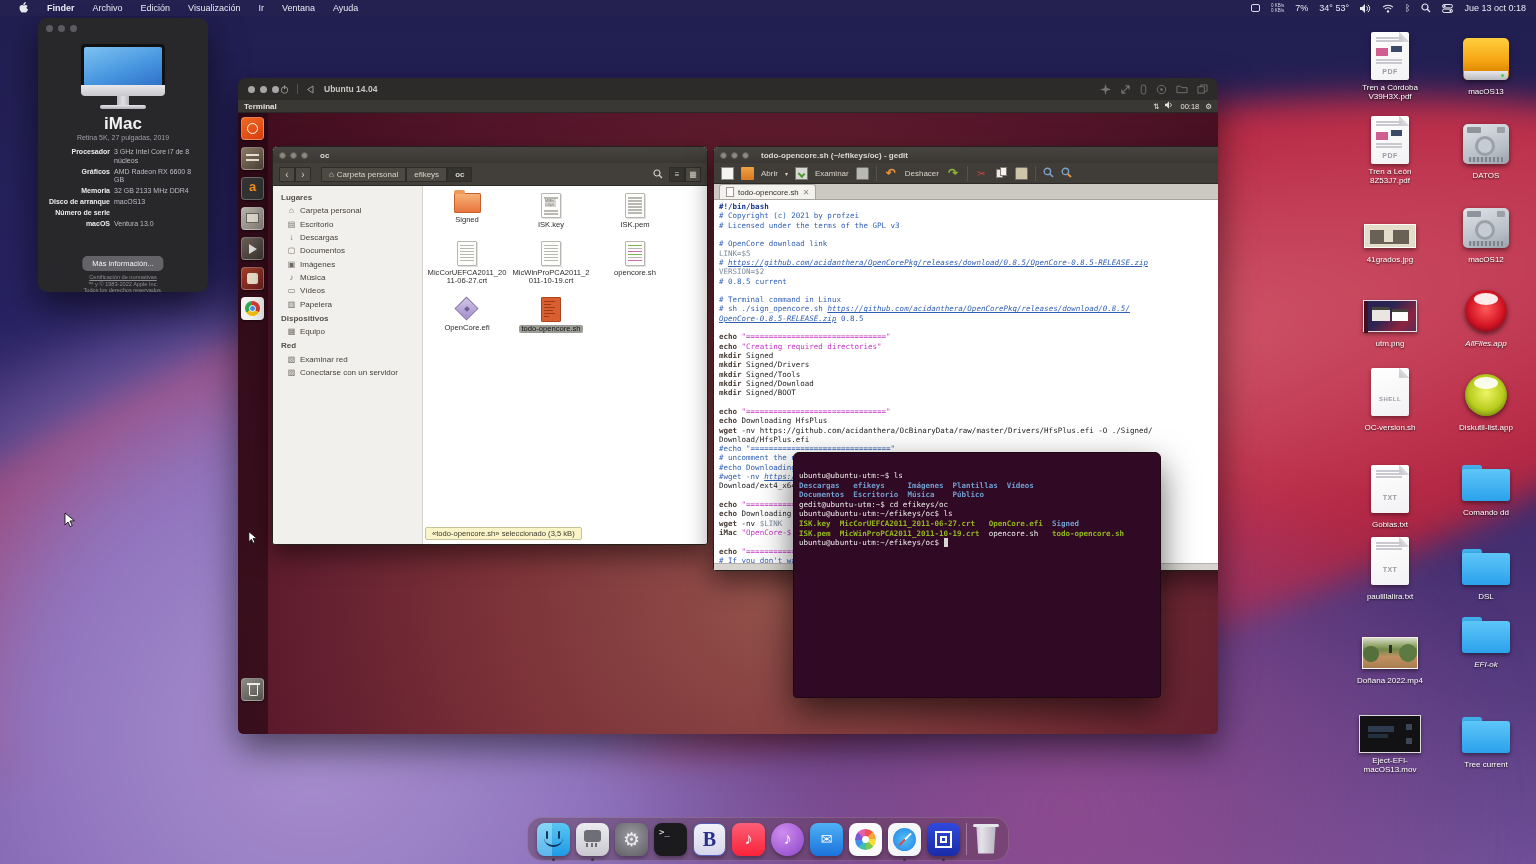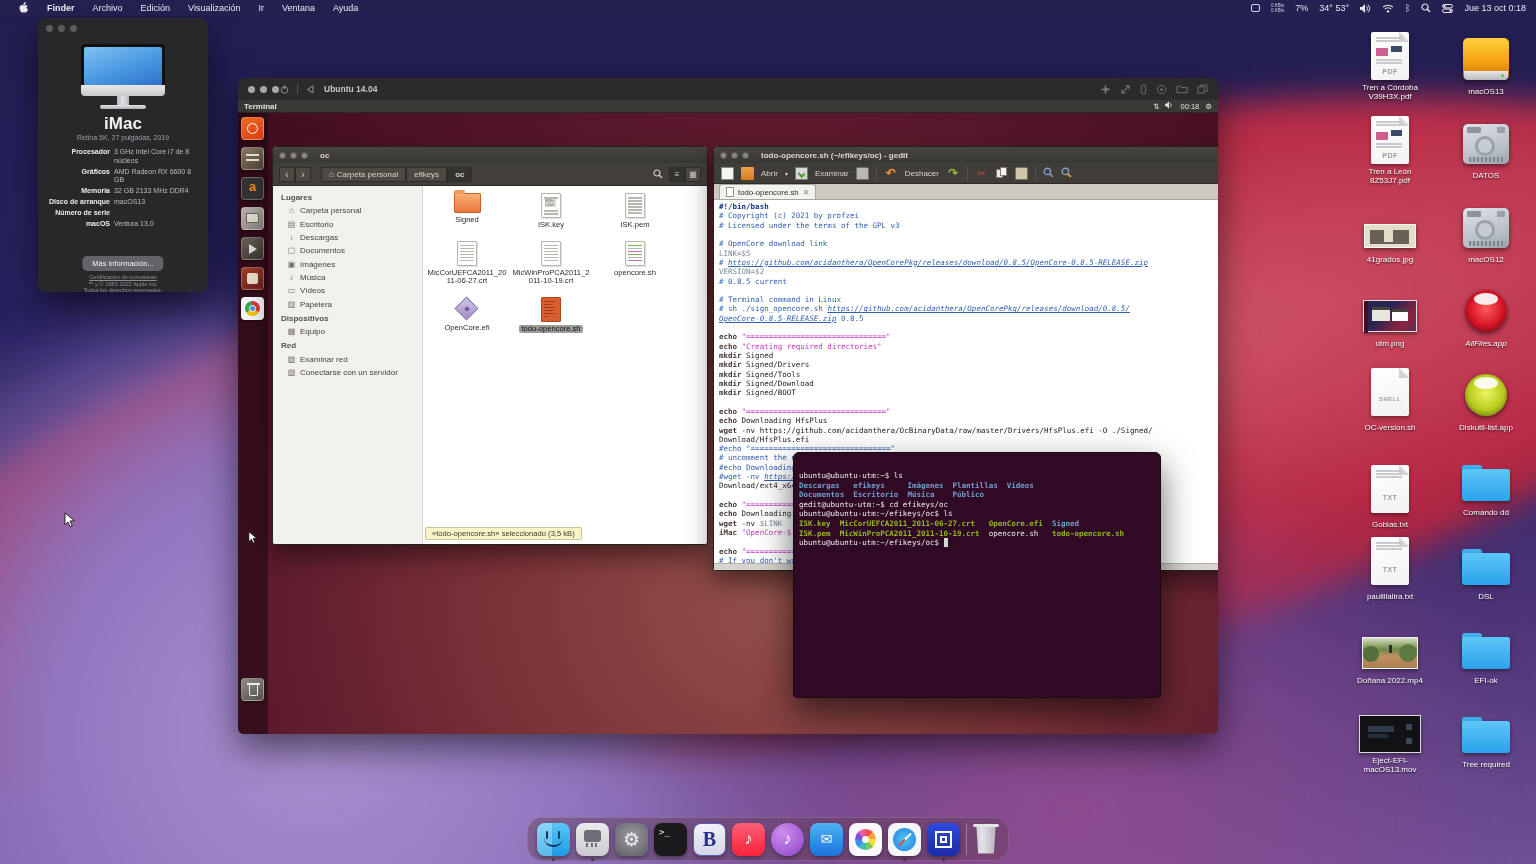--- a/index.html
+++ b/index.html
@@ -906,32 +906,32 @@
           <i class="tab"></i>
           <i class="body"></i>
         </div>
       </div><div class="dlabel">Comando dd</div></div>
     <div class="dicon" style="left: 1444px; top: 533px;"><div class="iwrap">
         <div class="ic ic-mfolder">
           <i class="tab"></i>
           <i class="body"></i>
         </div>
       </div><div class="dlabel">DSL</div></div>
-    <div class="dicon" style="left: 1444px; top: 617px;"><div class="iwrap">
+    <div class="dicon" style="left: 1444px; top: 601px; font-style: italic;"><div class="iwrap">
         <div class="ic ic-mfolder">
           <i class="tab"></i>
           <i class="body"></i>
         </div>
       </div><div class="dlabel">EFI-ok</div></div>
     <div class="dicon" style="left: 1444px; top: 701px;"><div class="iwrap">
         <div class="ic ic-mfolder">
           <i class="tab"></i>
           <i class="body"></i>
         </div>
-      </div><div class="dlabel">Tree required</div></div>
+      </div><div class="dlabel">Tree current</div></div>
   </div>
 
 <div class="dock" id="dock">
     <div class="dtile d-finder running">
       <i class="split"></i>
       <i class="eL"></i>
       <i class="eR"></i>
       <i class="sm"></i>
     </div>
     <div class="dtile d-utm running">

